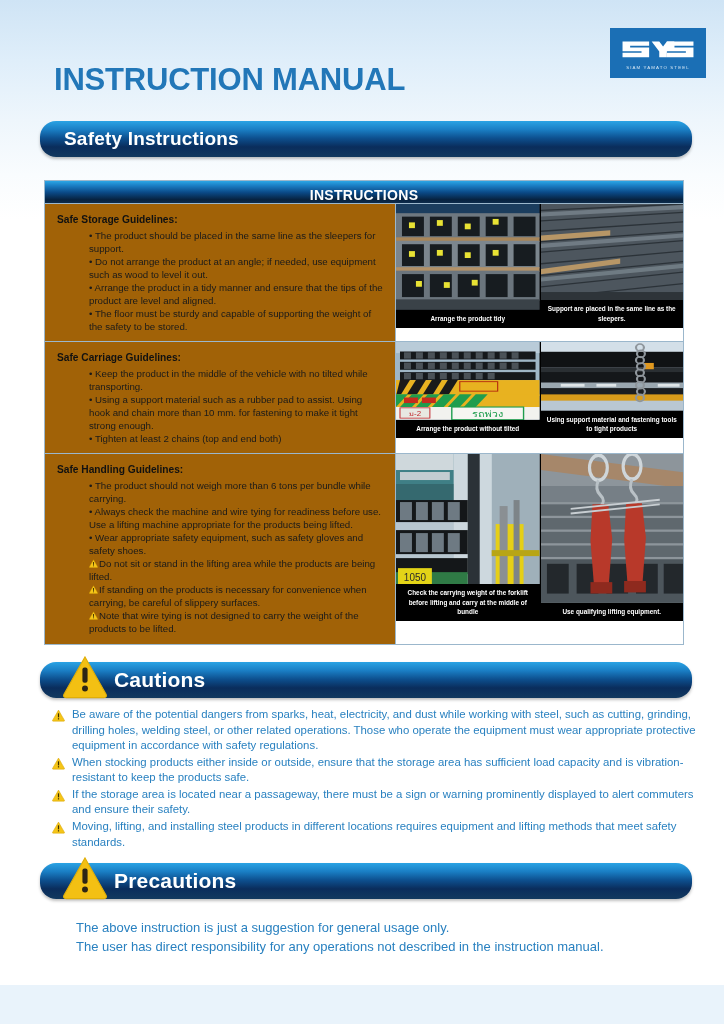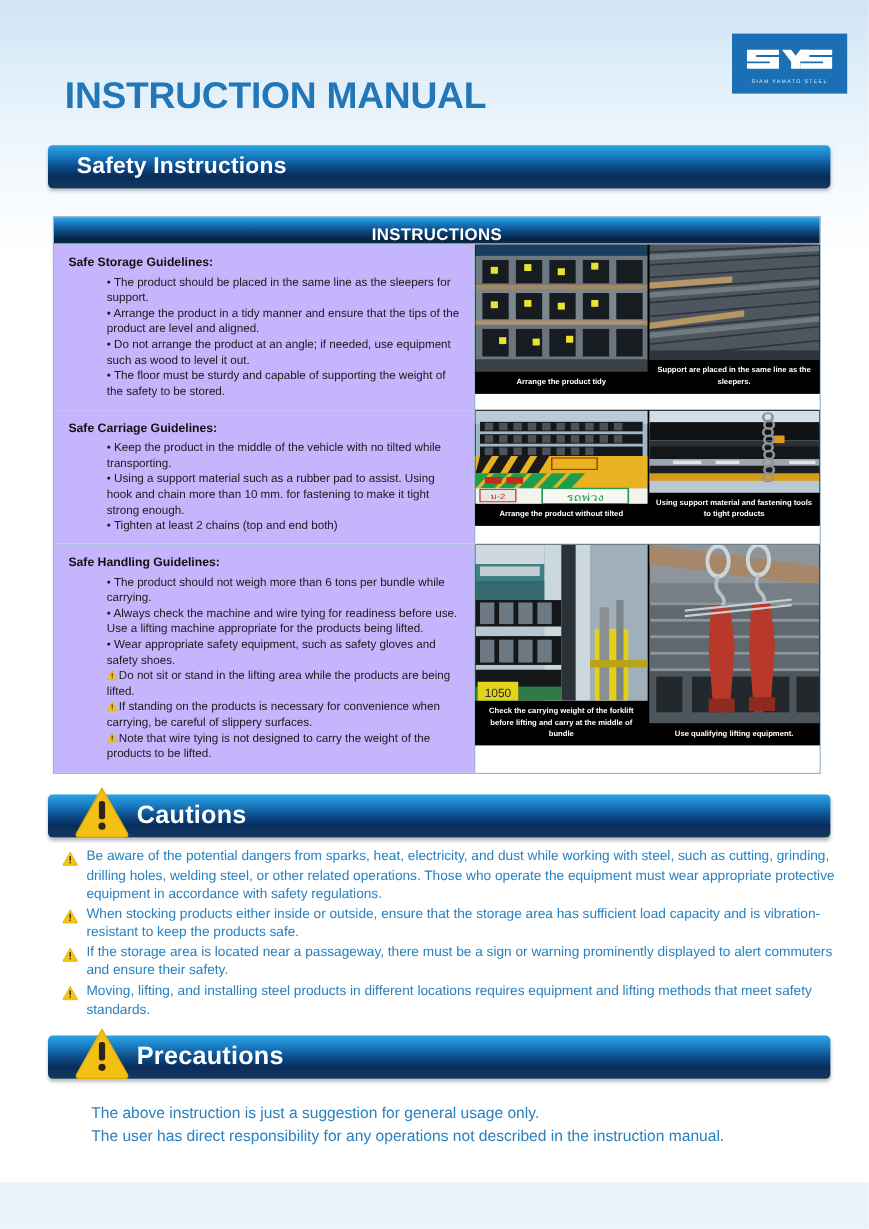--- a/index.html
+++ b/index.html
@@ -74,21 +74,21 @@
     font-weight: bold;
     color: #2277b8;
     letter-spacing: -0.2px;
     white-space: nowrap;
   }
 
   
   .bar {
     position: absolute;
     height: 36px;
-    border-radius: 4px;
+    border-radius: 16px;
     background:
       linear-gradient(to bottom,
         #2aa3e4 0%,
         #1a7ec4 24%,
         #0d4f8e 48%,
         #0a2d5c 72%,
         #12395f 100%);
     box-shadow: 0 2px 3px rgba(0,0,0,0.25);
     display: flex;
     align-items: center;
@@ -156,21 +156,21 @@
   }
   .trow {
     display: flex;
     border-top: 1px solid #9bb7cc;
     box-sizing: border-box;
   }
   .trow:first-of-type { border-top: none; }
   .tcell-text {
     width: 353px;
     box-sizing: border-box;
-    background: #c4b5fd;
+    background: #a16207;
     border-right: 1px solid #9bb7cc;
     padding: 9px 10px 8px 12px;
   }
   .tcell-imgs {
     width: 287px;
     box-sizing: border-box;
     display: flex;
     background: #000000;
   }
   .guide-title {
@@ -283,22 +283,22 @@
 
   <div class="table-wrap">
     <div class="table-head">
       <span class="table-head-label">INSTRUCTIONS</span>
     </div>
 
     <div class="trow">
       <div class="tcell-text">
         <div class="guide-title">Safe Storage Guidelines:</div>
         <div class="guide-line">• The product should be placed in the same line as the sleepers for support.</div>
+        <div class="guide-line">• Do not arrange the product at an angle; if needed, use equipment such as wood to level it out.</div>
         <div class="guide-line">• Arrange the product in a tidy manner and ensure that the tips of the product are level and aligned.</div>
-        <div class="guide-line">• Do not arrange the product at an angle; if needed, use equipment such as wood to level it out.</div>
         <div class="guide-line">• The floor must be sturdy and capable of supporting the weight of the safety to be stored.</div>
       </div>
       <div class="tcell-imgs" style="height:124px">
         <div class="photo">
           <div class="photo-art">
             <svg viewBox="0 0 144 92" preserveAspectRatio="none" style="width:100%;height:100%;display:block">
               <rect x="0" y="0" width="144" height="92" fill="#20262c"></rect>
               <rect x="0" y="0" width="144" height="10" fill="#1b3d5e"></rect>
               <rect x="0" y="8" width="144" height="22" fill="#6e7880"></rect>
               <rect x="0" y="29" width="144" height="4" fill="#a8865a"></rect>

